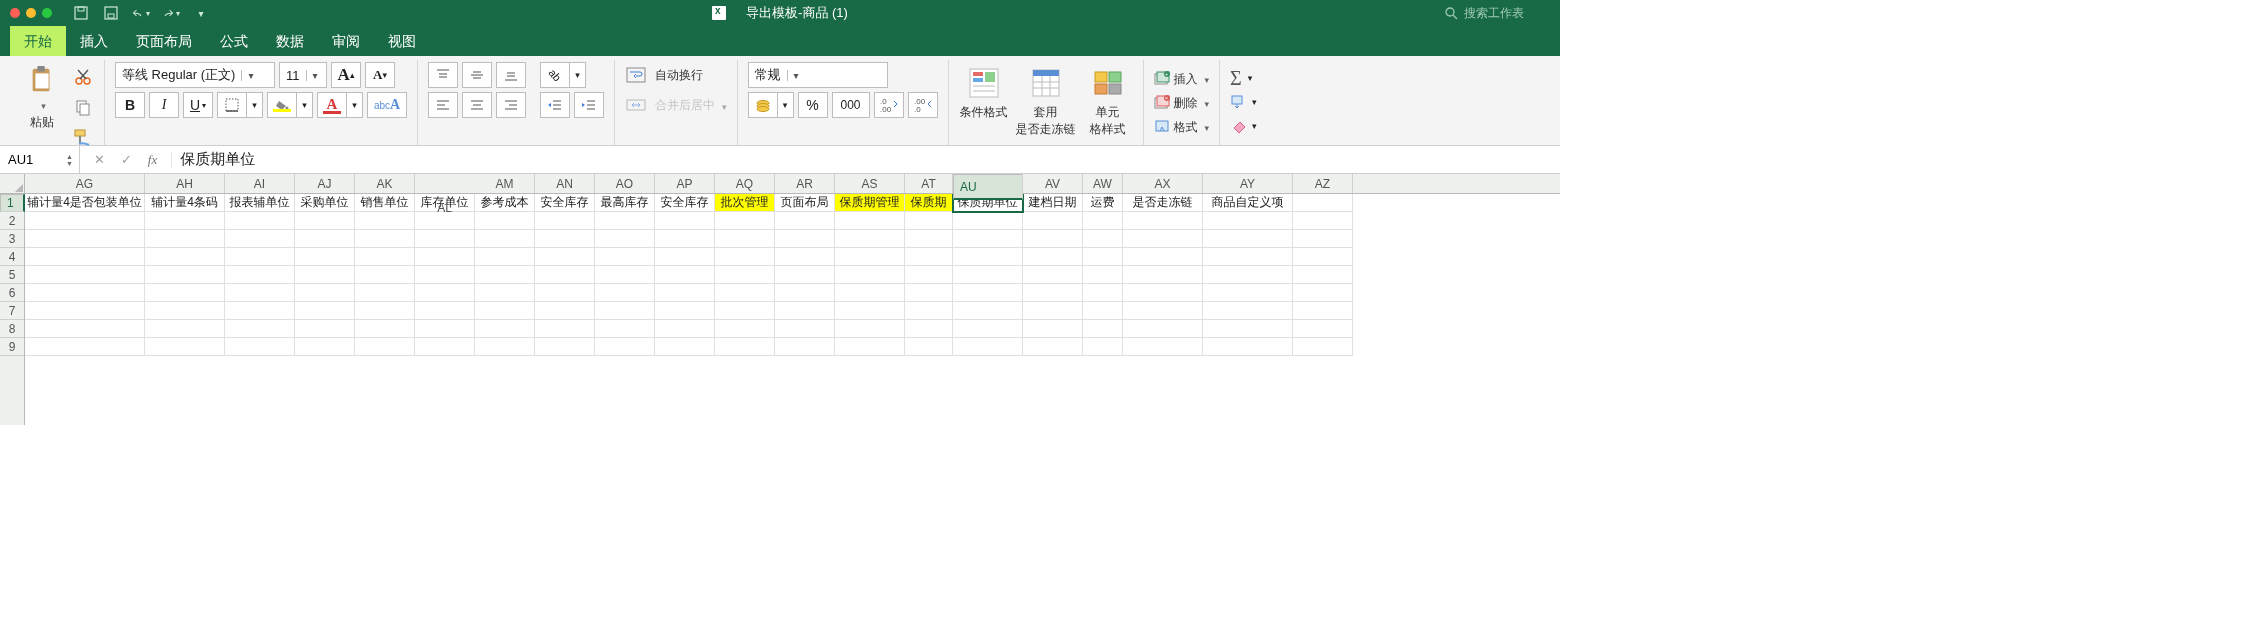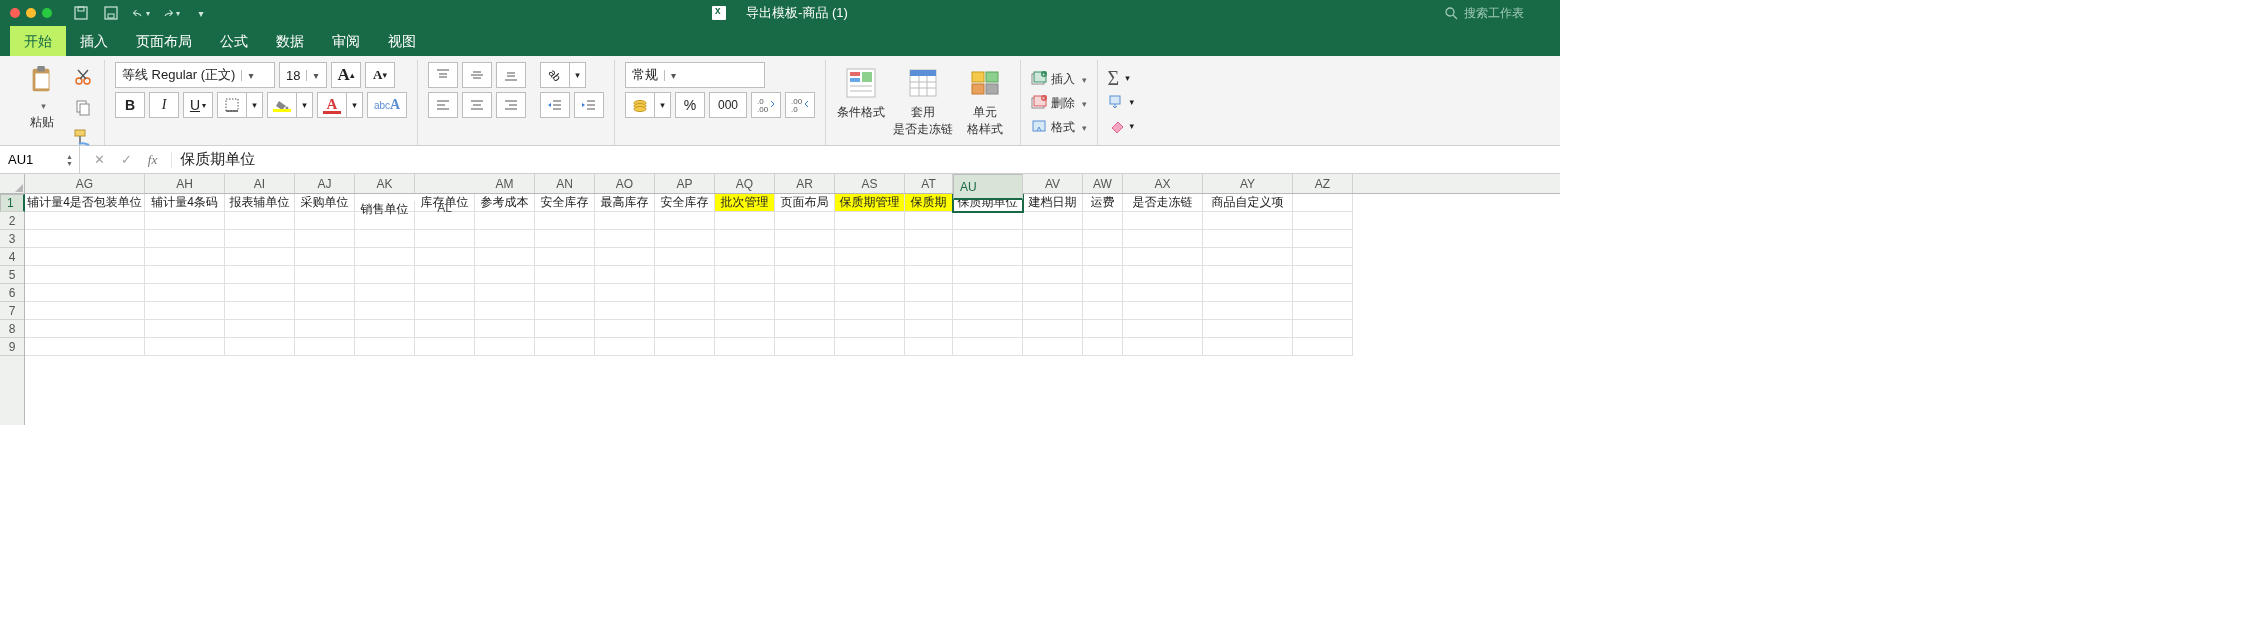--- a/index.html
+++ b/index.html
@@ -172,21 +172,21 @@
       </div>
     </div>
 
     <div class="group">
       <div class="row">
         <div class="sel" style="width:160px">
             <span>等线 Regular (正文)</span>
             <span class="dd">▾</span>
           </div>
         <div class="sel" style="width:48px">
-            <span>18</span>
+            <span>11</span>
             <span class="dd">▾</span>
           </div>
         <div class="btn26">
             <span class="letterA" style="font-size:17px">A</span>
             <span style="font-size:9px">▴</span>
           </div>
         <div class="btn26">
             <span class="letterA" style="font-size:13px">A</span>
             <span style="font-size:9px">▾</span>
           </div>
@@ -306,20 +306,41 @@
             <svg width="16" height="16">
               <line x1="6" y1="4" x2="14" y2="4" stroke="#555"></line>
               <line x1="6" y1="8" x2="14" y2="8" stroke="#555"></line>
               <line x1="6" y1="12" x2="14" y2="12" stroke="#555"></line>
               <path d="M1 6 L4 8 L1 10" fill="#3b7dd8"></path>
             </svg>
           </div>
       </div>
     </div>
 
+    <div class="group">
+      <div class="row">
+          <div class="smallbtn">
+            <svg width="20" height="18">
+              <rect x="1" y="2" width="18" height="14" fill="none" stroke="#888"></rect>
+              <path d="M4 6 h10 a2 2 0 0 1 0 4 h-4 M10 8 l-2 2 l2 2" fill="none" stroke="#3b7dd8"></path>
+            </svg>
+          </div>
+          <span class="lbl-sm" style="margin:0 0 0 4px">自动换行</span>
+        </div>
+      <div class="row" style="opacity:.55">
+          <div class="smallbtn">
+            <svg width="20" height="18">
+              <rect x="1" y="4" width="18" height="10" fill="none" stroke="#888"></rect>
+              <path d="M6 9 h8 M12 7 l2 2 l-2 2 M8 7 l-2 2 l2 2" fill="none" stroke="#3b7dd8"></path>
+            </svg>
+          </div>
+          <span class="lbl-sm dis" style="margin:0 0 0 4px">合并后居中</span>
+          <span class="caret-d"></span>
+        </div>
+    </div>
 
     <div class="group">
       <div class="row">
           <div class="sel" style="width:140px">
             <span>常规</span>
             <span class="dd">▾</span>
           </div>
         </div>
       <div class="row">
         <div class="combo">
@@ -489,21 +510,21 @@
         <div class="rh">7</div>
         <div class="rh">8</div>
         <div class="rh">9</div>
       </div>
     <div class="cells" id="cells">
         <div class="crow">
           <div class="cell" style="width: 120px;">辅计量4是否包装单位</div>
           <div class="cell" style="width: 80px;">辅计量4条码</div>
           <div class="cell" style="width: 70px;">报表辅单位</div>
           <div class="cell" style="width: 60px;">采购单位</div>
-          <div class="cell" style="width: 60px; margin-top: 7px;">销售单位</div>
+          <div class="cell" style="width: 60px;">销售单位</div>
           <div class="cell" style="width: 60px;">库存单位</div>
           <div class="cell" style="width: 60px;">参考成本</div>
           <div class="cell" style="width: 60px;">安全库存</div>
           <div class="cell" style="width: 60px;">最高库存</div>
           <div class="cell" style="width: 60px;">安全库存</div>
           <div class="cell hl" style="width: 60px;">批次管理</div>
           <div class="cell" style="width: 60px;">页面布局</div>
           <div class="cell hl" style="width: 70px;">保质期管理</div>
           <div class="cell hl" style="width: 48px;">保质期</div>
           <div class="cell active" style="width: 70px;">保质期单位</div>

